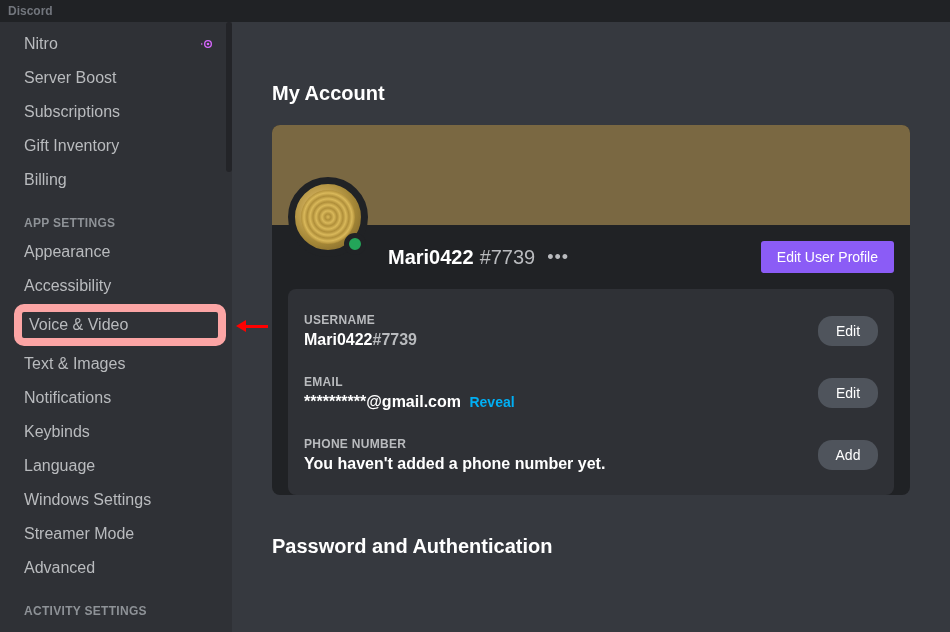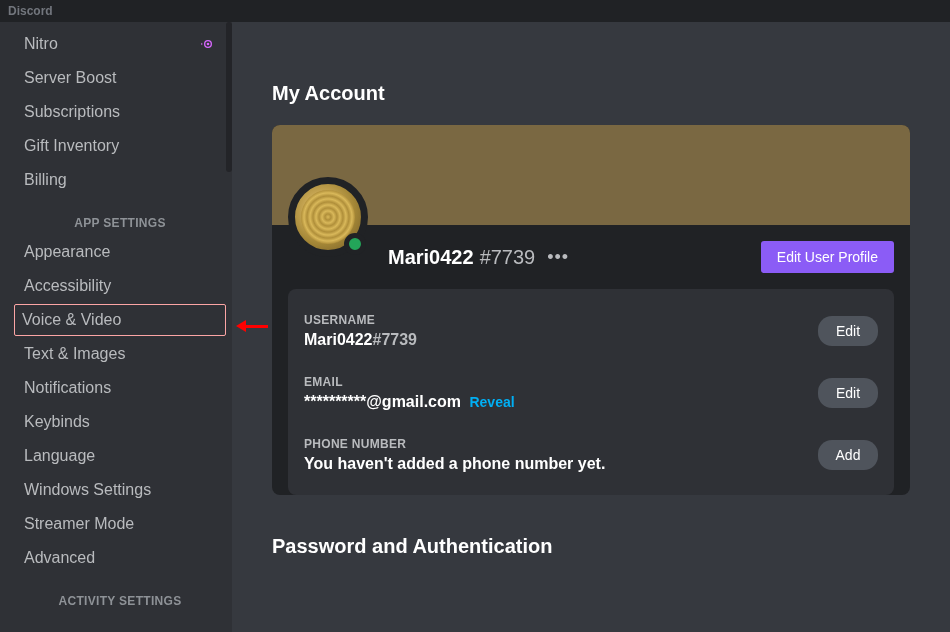--- a/index.html
+++ b/index.html
@@ -3,28 +3,28 @@
   <meta charset="utf-8">
   <style>
     * { margin: 0; padding: 0; box-sizing: border-box; font-family: "gg sans", "Helvetica Neue", Helvetica, Arial, sans-serif; }
     body { background: #36393f; color: #dcddde; width: 950px; height: 632px; overflow: hidden; }
     
     .titlebar { height: 22px; background: #202225; display: flex; align-items: center; padding-left: 8px; }
     .titlebar-text { font-size: 12px; font-weight: 700; color: #72767d; }
     
     .app-container { display: flex; height: calc(632px - 22px); }
     
-    .sidebar { width: 232px; background: #2f3136; overflow-y: auto; padding: 6px 6px 6px 14px; position: relative; text-align: center; }
+    .sidebar { width: 232px; background: #2f3136; overflow-y: auto; padding: 6px 6px 6px 14px; position: relative; }
     .sidebar-scroll-track { position: absolute; right: 0; top: 0; width: 6px; height: 150px; background: #232428; border-radius: 3px; }
     
     .sidebar-item { display: flex; align-items: center; justify-content: space-between; padding: 6px 10px; margin-bottom: 2px; border-radius: 4px; cursor: pointer; font-size: 16px; color: #b9bbbe; min-height: 32px; }
     
     .sidebar-header { padding: 18px 10px 6px 10px; font-size: 12px; font-weight: 700; color: #8e9297; letter-spacing: 0.3px; text-transform: uppercase; }
     
-    .sidebar-item.highlighted { border: 1px solid #fca5a5; border-radius: 2px; padding: 4px 7px; }
+    .sidebar-item.highlighted { border: 8px solid #fca5a5; border-radius: 10px; padding: 4px 7px; }
     
     .nitro-badge { color: #d867ff; font-size: 14px; display: inline-flex; }
     
     .arrow-annotation { position: absolute; left: 236px; top: 320px; color: #ff0000; display: flex; align-items: center; z-index: 5; }
     .arrow-line { width: 22px; height: 3px; background: #ff0000; }
     .arrow-head { width: 0; height: 0; border-top: 6px solid transparent; border-bottom: 6px solid transparent; border-right: 10px solid #ff0000; }
     
     .main { flex: 1; background: #36393f; overflow-y: auto; padding: 60px 40px 20px 40px; }
     
     .page-title { font-size: 20px; font-weight: 600; color: #ffffff; margin-bottom: 20px; }

